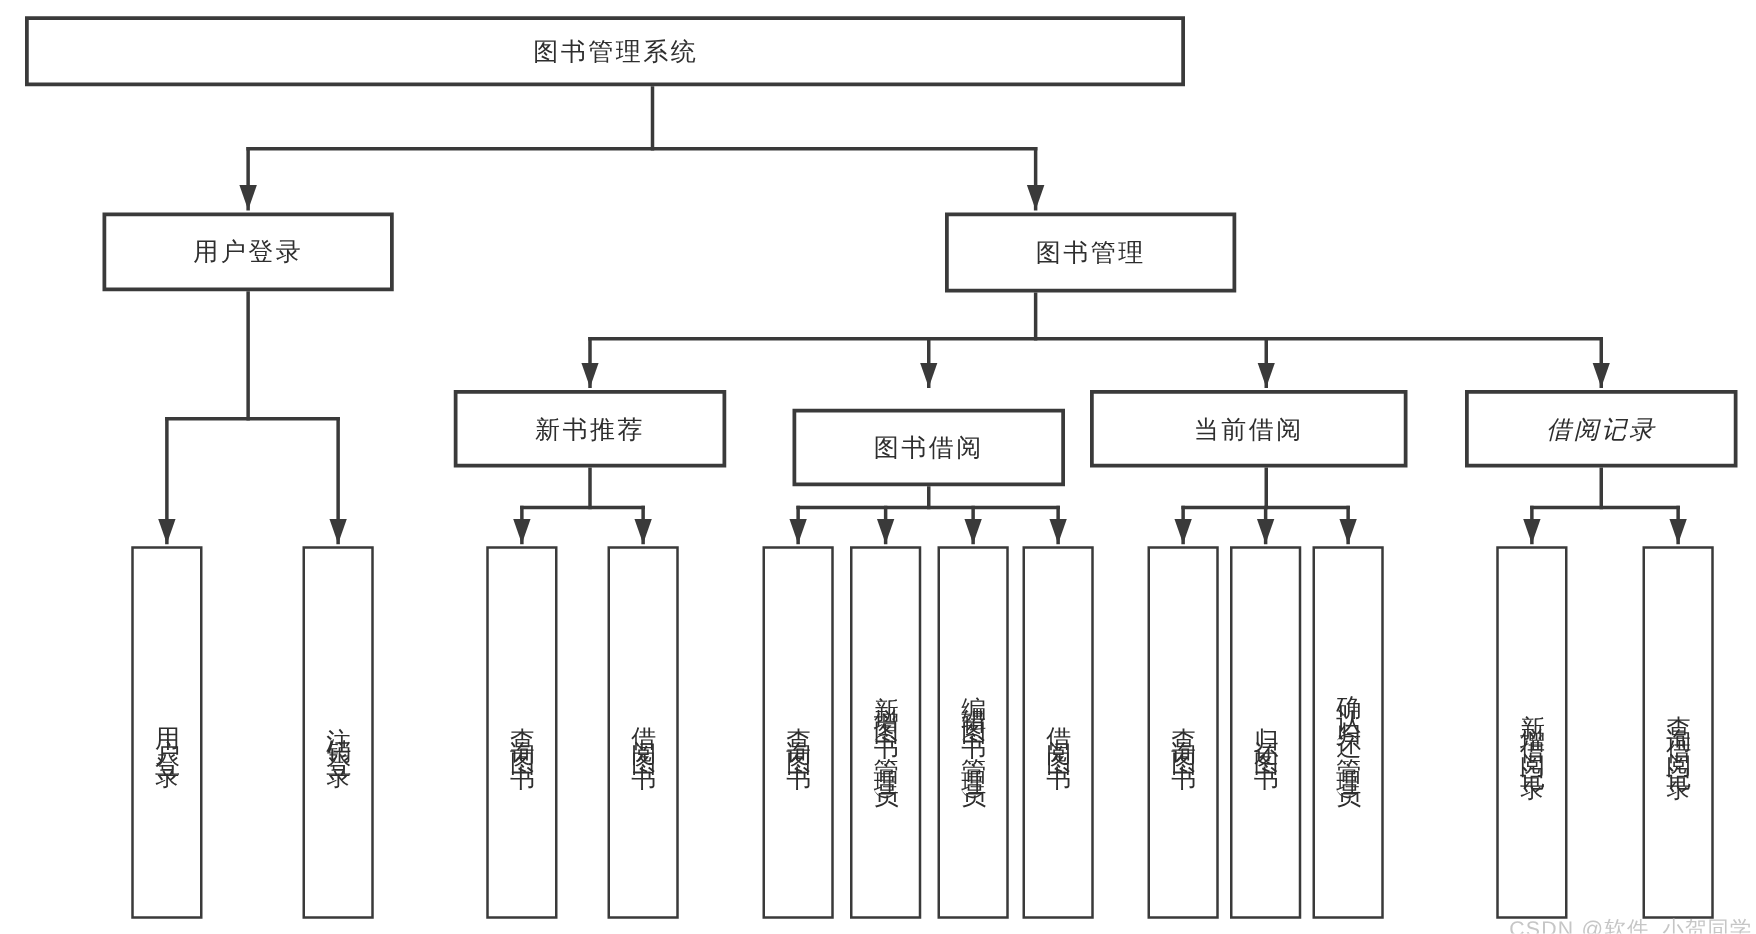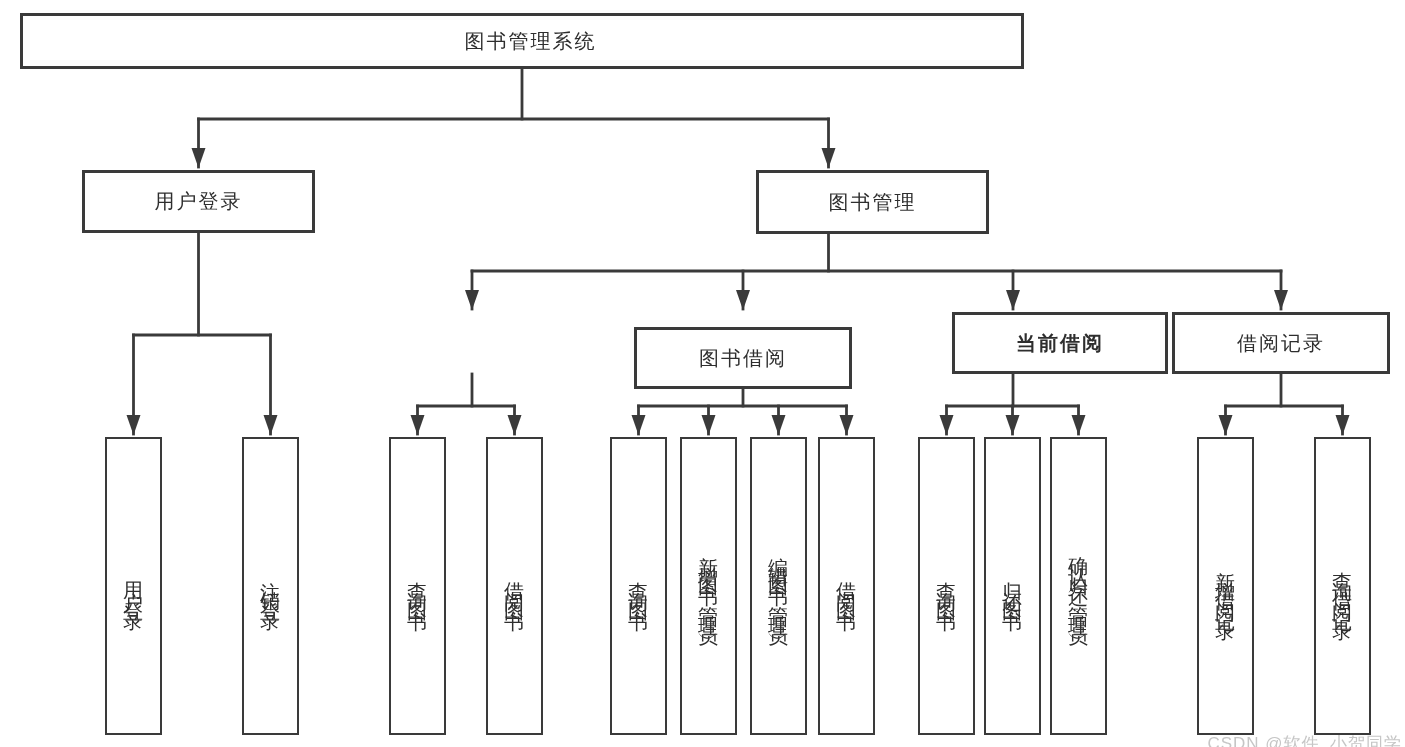--- a/index.html
+++ b/index.html
@@ -101,38 +101,41 @@
       <path d="M1012.5,406 L1012.5,434" marker-end="url(#ah)"></path>
       <path d="M1078.5,406 L1078.5,434" marker-end="url(#ah)"></path>
 
       <path d="M1281,374 L1281,406"></path>
       <path d="M1225.5,406 L1342.5,406"></path>
       <path d="M1225.5,406 L1225.5,434" marker-end="url(#ah)"></path>
       <path d="M1342.5,406 L1342.5,434" marker-end="url(#ah)"></path>
     </g>
   </svg>
 
-  <div class="box" style="left:20px; top:13px; width:1004px; height:56px;padding-left:17px;">
+  <div class="box" style="left:20px; top:13px; width:928px; height:56px;padding-left:17px;">
     <span>图书管理系统</span>
   </div>
 
   <div class="box" style="left:82px; top:170px; width:233px; height:63px;">
     <span>用户登录</span>
   </div>
   <div class="box" style="left:712px; top:170px; width:233px; height:64px;margin-left:44px;">
     <span>图书管理</span>
   </div>
 
+  <div class="box" style="left:363px; top:312px; width:218px; height:62px;">
+    <span>新书推荐</span>
+  </div>
   <div class="box" style="left:634px; top:327px; width:218px; height:62px;">
     <span>图书借阅</span>
   </div>
-  <div class="box" style="left:952px; top:312px; width:216px; height:62px;font-weight:bold;">
+  <div class="box" style="left:872px; top:312px; width:254px; height:62px;">
     <span>当前借阅</span>
   </div>
-  <div class="box" style="left:1172px; top:312px; width:218px; height:62px;">
+  <div class="box" style="left:1172px; top:312px; width:218px; height:62px;font-style:italic;">
     <span>借阅记录</span>
   </div>
 
   <div class="box leaf" style="left:105px; top:437px; width:57px; height:298px;">
     <span>用户登录</span>
   </div>
   <div class="box leaf" style="left:242px; top:437px; width:57px; height:298px;">
     <span>注销登录</span>
   </div>
 

